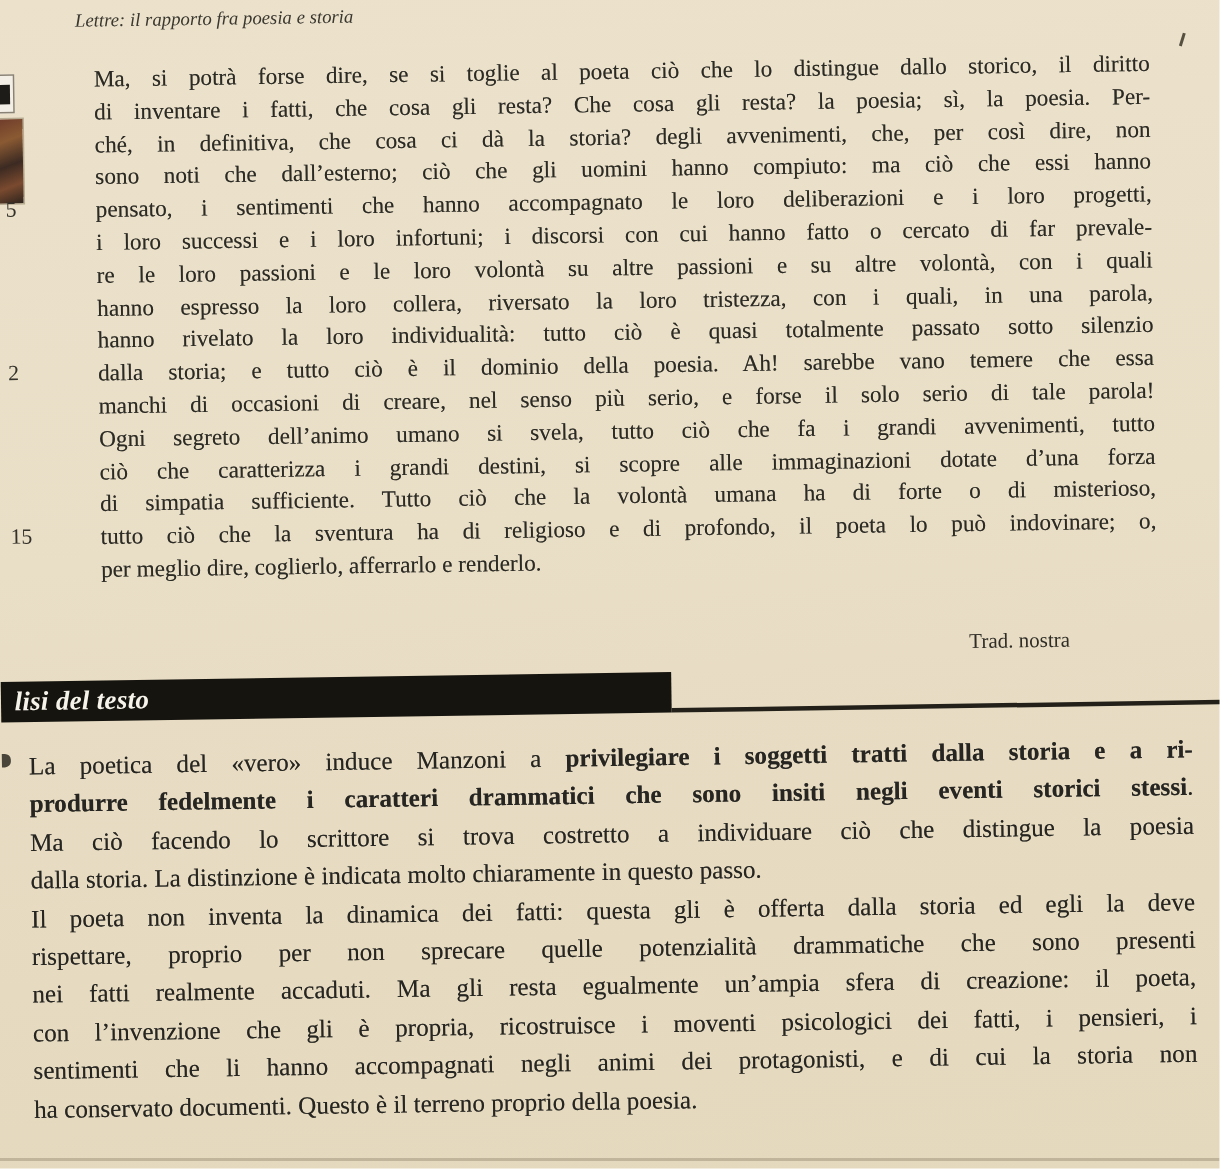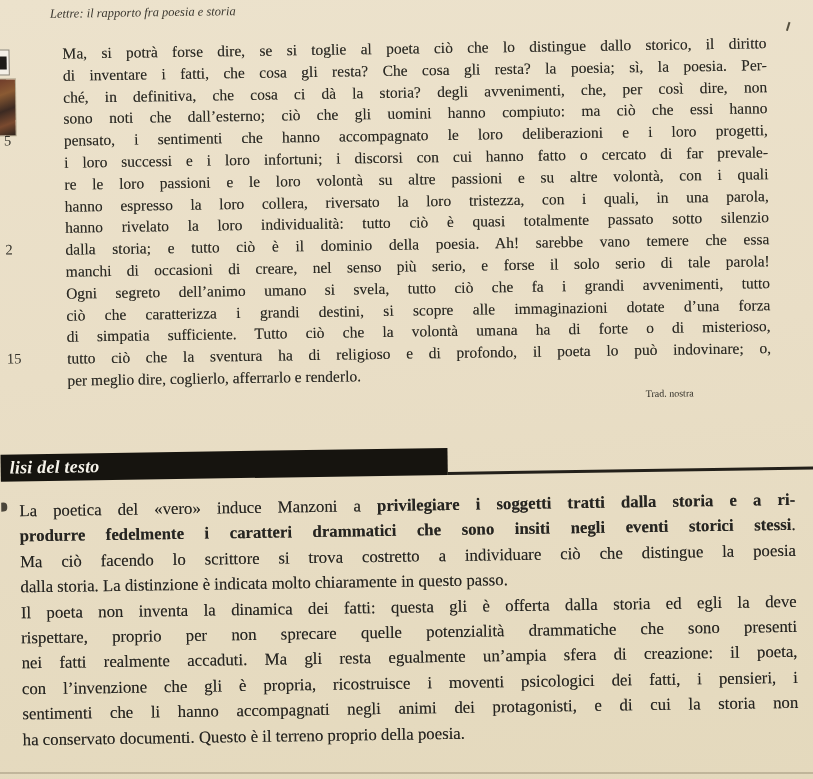--- a/index.html
+++ b/index.html
@@ -16,21 +16,21 @@
     display:flex;align-items:center;justify-content:center;box-sizing:border-box;}
   .doc-icon-inner{width:8px;height:13px;background:#1e1c18;}
   .thumb{position:absolute;left:0;top:74px;width:20px;height:56px;
     background:linear-gradient(160deg,#6d3a2a 0%,#8a5a33 28%,#3c2a22 55%,#7a4a2f 78%,#2e241d 100%);
     box-shadow:0 0 0 1px #b7ab92;}
   .passage{position:absolute;left:8px;top:38px;width:764px;font-size:15.5px;line-height:21.8px;}
   .p-line{position:relative;padding-left:60px;text-align:justify;text-align-last:justify;}
   .p-line.no-just{text-align-last:left;}
   .line-num{position:absolute;left:0;top:0;width:22px;text-align:right;font-size:14.5px;color:#33312a;}
   .line-text{text-shadow:0 0 .4px rgba(43,42,36,.5);}
-  .credit{position:absolute;left:646px;top:392px;font-size:10px;color:#2f2d26;}
+  .credit{position:absolute;left:646px;top:425px;font-size:14px;color:#2f2d26;}
   .banner{position:absolute;left:0;top:449px;width:447px;height:27px;
     background:var(--banner_bg,#16140f);display:flex;align-items:center;}
   .banner-label{color:var(--banner_text,#f6f3ea);font-weight:700;font-style:italic;font-size:18px;
     padding-left:9px;letter-spacing:.2px;font-family:"Liberation Serif", serif;}
   .banner-rule{position:absolute;left:447px;top:473px;width:366px;height:2.5px;background:#23201a;}
   .margin-mark{position:absolute;left:0;top:497px;width:6px;height:9px;background:#4a453a;border-radius:0 4px 4px 0;}
   .analysis{position:absolute;left:18px;top:493px;width:776px;font-size:16.8px;line-height:25.4px;color:#262521;}
   .a-line{text-align:justify;text-align-last:justify;text-shadow:0 0 .4px rgba(38,37,33,.55);}
   .a-line.no-just{text-align-last:left;}
   .a-bold{font-weight:700;}

